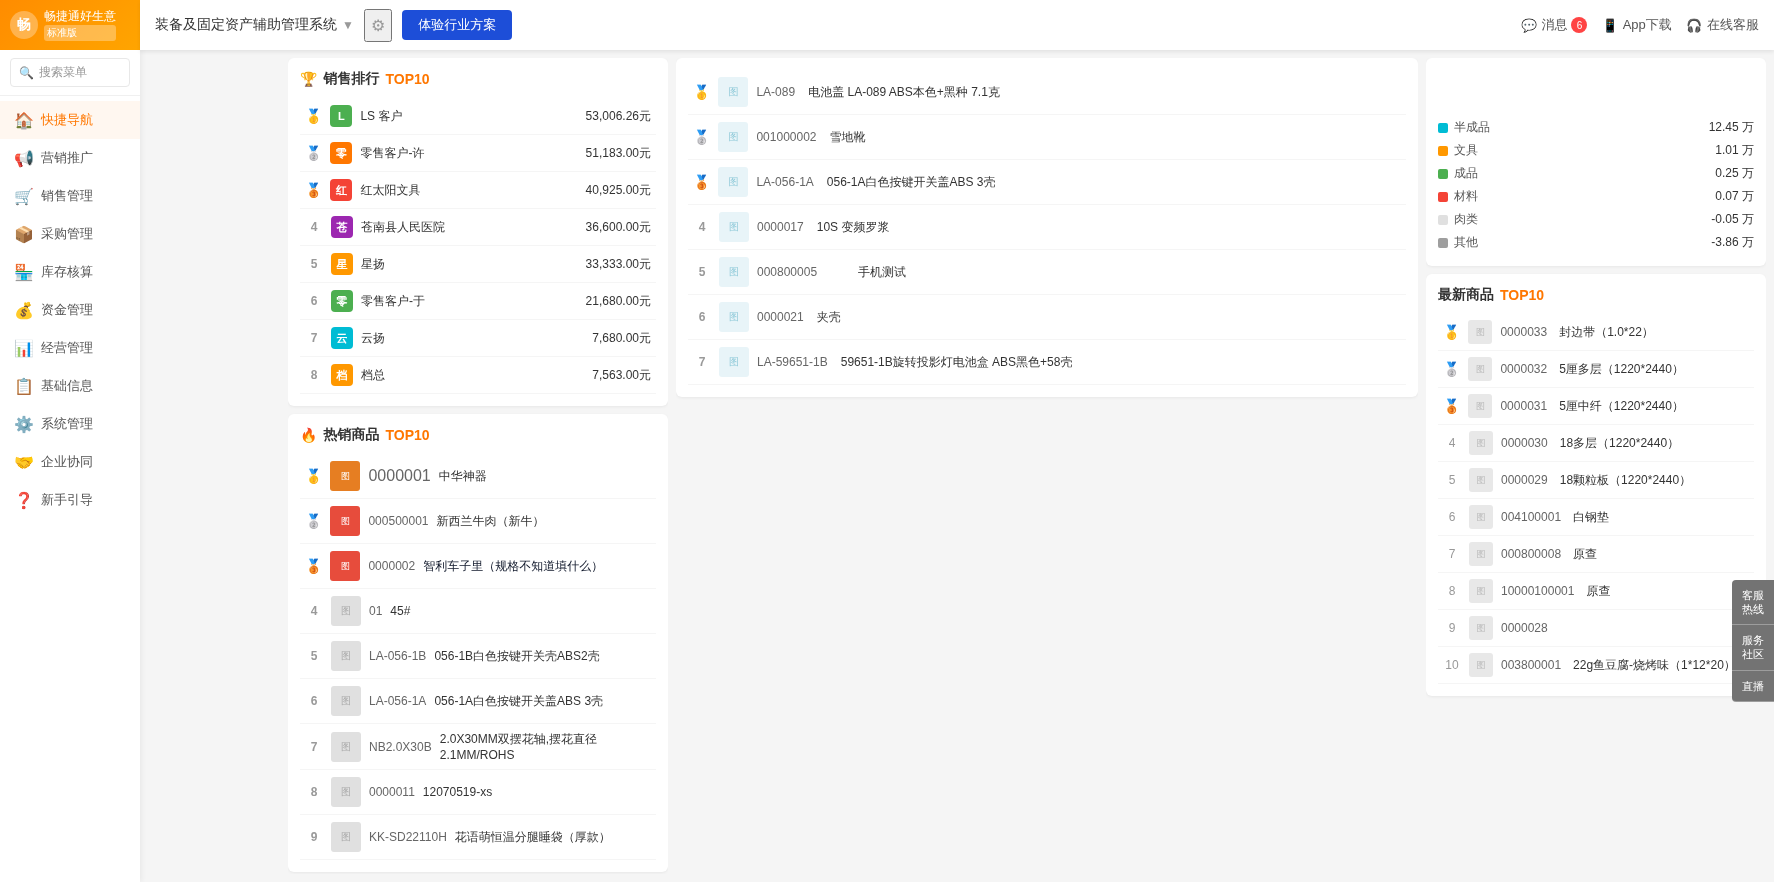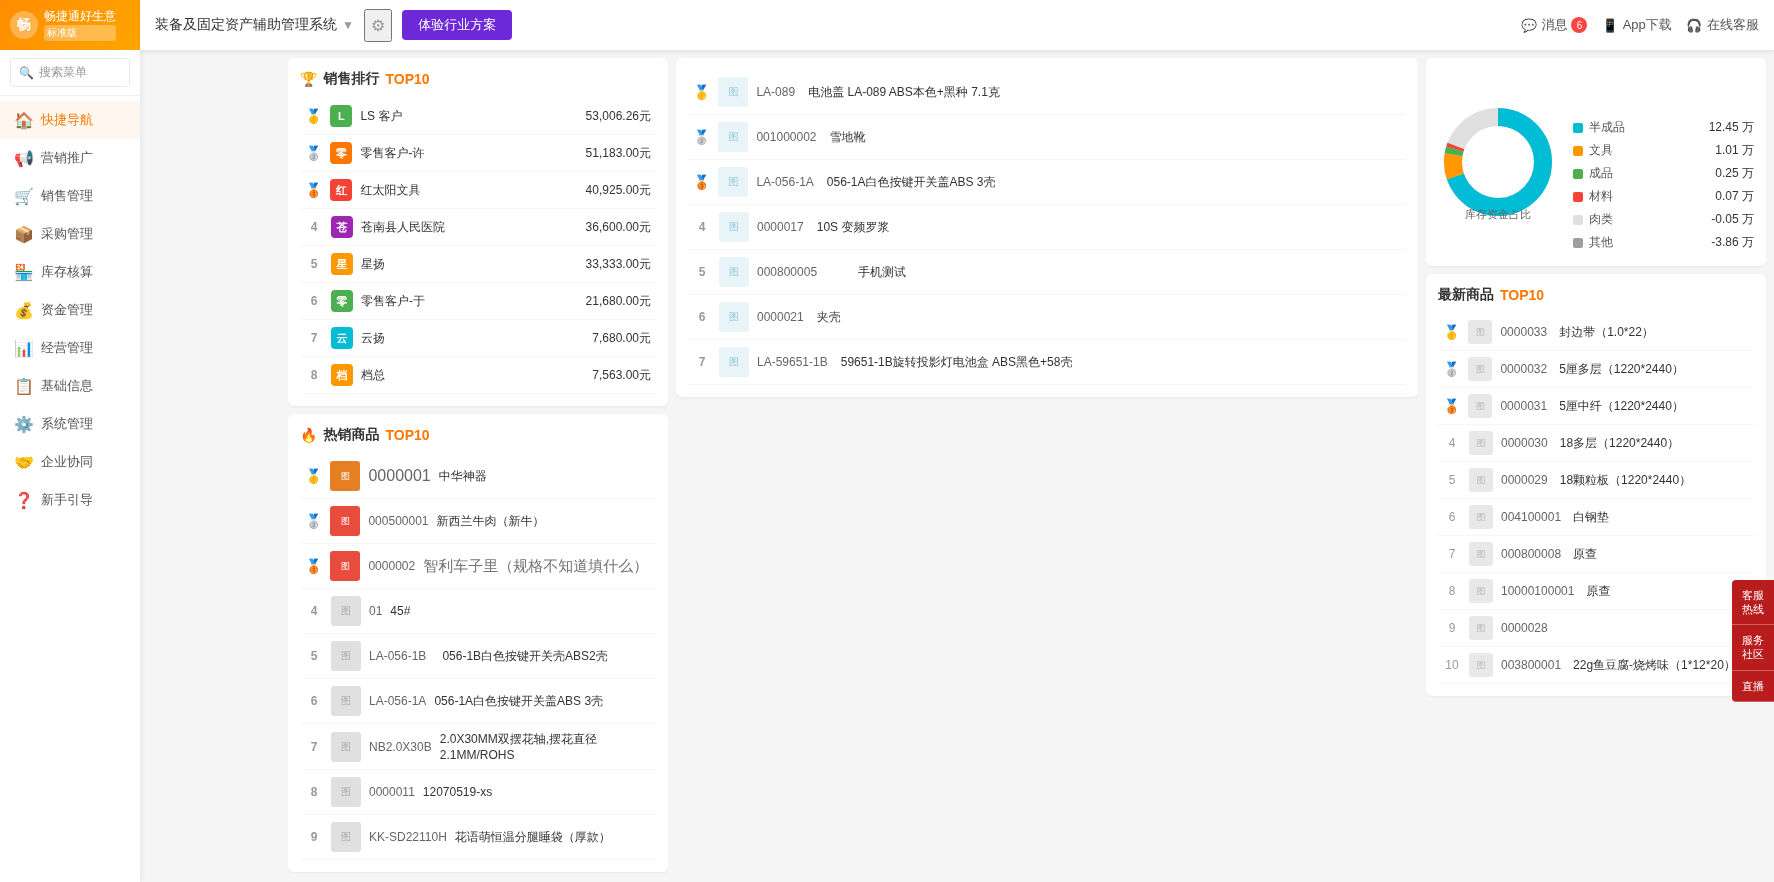--- a/index.html
+++ b/index.html
@@ -58,21 +58,21 @@
       box-shadow: 0 2px 4px rgba(0,0,0,0.08); z-index: 100;
       gap: 10px;
     }
     .topbar-title {
       font-size: 14px; color: #333;
       display: flex; align-items: center; gap: 5px;
     }
     .topbar-title-arrow { color: #999; font-size: 12px; }
     .topbar-settings { color: #999; cursor: pointer; font-size: 16px; padding: 5px; }
     .topbar-btn {
-      background: #6d28d9; color: white; border: none;
+      background: #1d4ed8; color: white; border: none;
       padding: 6px 16px; border-radius: 4px; cursor: pointer;
       font-size: 13px;
     }
     .topbar-right { margin-left: auto; display: flex; align-items: center; gap: 15px; }
     .topbar-right-item { display: flex; align-items: center; gap: 4px; color: #555; cursor: pointer; font-size: 13px; }
     .topbar-badge {
       background: #ff4444; color: white; border-radius: 50%;
       width: 16px; height: 16px; font-size: 10px;
       display: flex; align-items: center; justify-content: center;
     }
@@ -199,21 +199,21 @@
     }
     .new-prod-code { color: #666; margin-right: 4px; }
     .new-prod-name { color: #333; }
 
     
     .float-btns {
       position: fixed; right: 0; bottom: 180px;
       display: flex; flex-direction: column;
     }
     .float-btn {
-      background: #b91c1c; color: white;
+      background: #737373; color: white;
       width: 42px; padding: 8px 4px;
       text-align: center; font-size: 11px; line-height: 1.3;
       cursor: pointer; border-bottom: 1px solid rgba(255,255,255,0.3);
     }
     .float-btn:first-child { border-radius: 4px 0 0 0; }
     .float-btn:last-child { border-radius: 0 0 0 4px; }
 
     
     ::-webkit-scrollbar { width: 4px; height: 4px; }
     ::-webkit-scrollbar-thumb { background: #ddd; border-radius: 2px; }
@@ -393,33 +393,33 @@
               </div>
     <span style="color:#666;font-size:12px;">000500001</span>
     <span style="color:#333;font-size:12px;flex:1;">新西兰牛肉（新牛）</span>
   </div>
             <div class="prod-item">
     <span class="rank-medal">🥉</span>
     <div class="prod-thumb" style="background:#e74c3c">
                 <span style="color:white;font-size:9px;">图</span>
               </div>
     <span style="color:#666;font-size:12px;">0000002</span>
-    <span style="color:#737373;font-size:15px;flex:1;">智利车子里（规格不知道填什么）</span>
+    <span style="color:#0f172a;font-size:12px;flex:1;">智利车子里（规格不知道填什么）</span>
   </div>
             <div class="prod-item">
     <span class="rank-num">4</span>
     <div class="prod-thumb">图</div>
     <span style="color:#666;font-size:12px;">01</span>
     <span style="color:#333;font-size:12px;flex:1;">45#</span>
   </div>
             <div class="prod-item">
     <span class="rank-num">5</span>
     <div class="prod-thumb">图</div>
     <span style="color:#666;font-size:12px;">LA-056-1B</span>
-    <span style="color:#333;font-size:12px;flex:1;margin-left:8px;">056-1B白色按键开关壳ABS2壳</span>
+    <span style="color:#333;font-size:12px;flex:1;">056-1B白色按键开关壳ABS2壳</span>
   </div>
             <div class="prod-item">
     <span class="rank-num">6</span>
     <div class="prod-thumb">图</div>
     <span style="color:#666;font-size:12px;">LA-056-1A</span>
     <span style="color:#333;font-size:12px;flex:1;">056-1A白色按键开关盖ABS 3壳</span>
   </div>
             <div class="prod-item">
     <span class="rank-num">7</span>
     <div class="prod-thumb">图</div>
@@ -487,35 +487,20 @@
     <span style="color:#666;font-size:12px;margin-right:5px;">LA-59651-1B</span>
     <span style="color:#333;font-size:12px;">59651-1B旋转投影灯电池盒 ABS黑色+58壳</span>
   </div>
           </div>
       </div>
     </div>
 
     <div class="col-right">
       <div class="card">
         <div class="chart-area">
-          <div class="donut-container">
-            <svg viewBox="0 0 120 120">
-
-              <circle cx="60" cy="60" r="45" fill="none" stroke="#e0e0e0" stroke-width="18"></circle>
-
-              <circle cx="60" cy="60" r="45" fill="none" stroke="#00bcd4" stroke-width="18" stroke-dasharray="197 86" stroke-dashoffset="0" transform="rotate(-90 60 60)"></circle>
-
-              <circle cx="60" cy="60" r="45" fill="none" stroke="#ff9800" stroke-width="18" stroke-dasharray="22 261" stroke-dashoffset="-197" transform="rotate(-90 60 60)"></circle>
-
-              <circle cx="60" cy="60" r="45" fill="none" stroke="#4caf50" stroke-width="18" stroke-dasharray="6 277" stroke-dashoffset="-219" transform="rotate(-90 60 60)"></circle>
-
-              <circle cx="60" cy="60" r="45" fill="none" stroke="#f44336" stroke-width="18" stroke-dasharray="3 280" stroke-dashoffset="-225" transform="rotate(-90 60 60)"></circle>
-            </svg>
-            <div class="donut-label">库存资金占比</div>
-          </div>
           <div class="legend-list" id="legend-list">
               <div class="legend-item">
     <span class="legend-dot" style="background:#00bcd4"></span>
     <span class="legend-name">半成品</span>
     <span class="legend-val">12.45 万</span>
   </div>
               <div class="legend-item">
     <span class="legend-dot" style="background:#ff9800"></span>
     <span class="legend-name">文具</span>
     <span class="legend-val">1.01 万</span>

